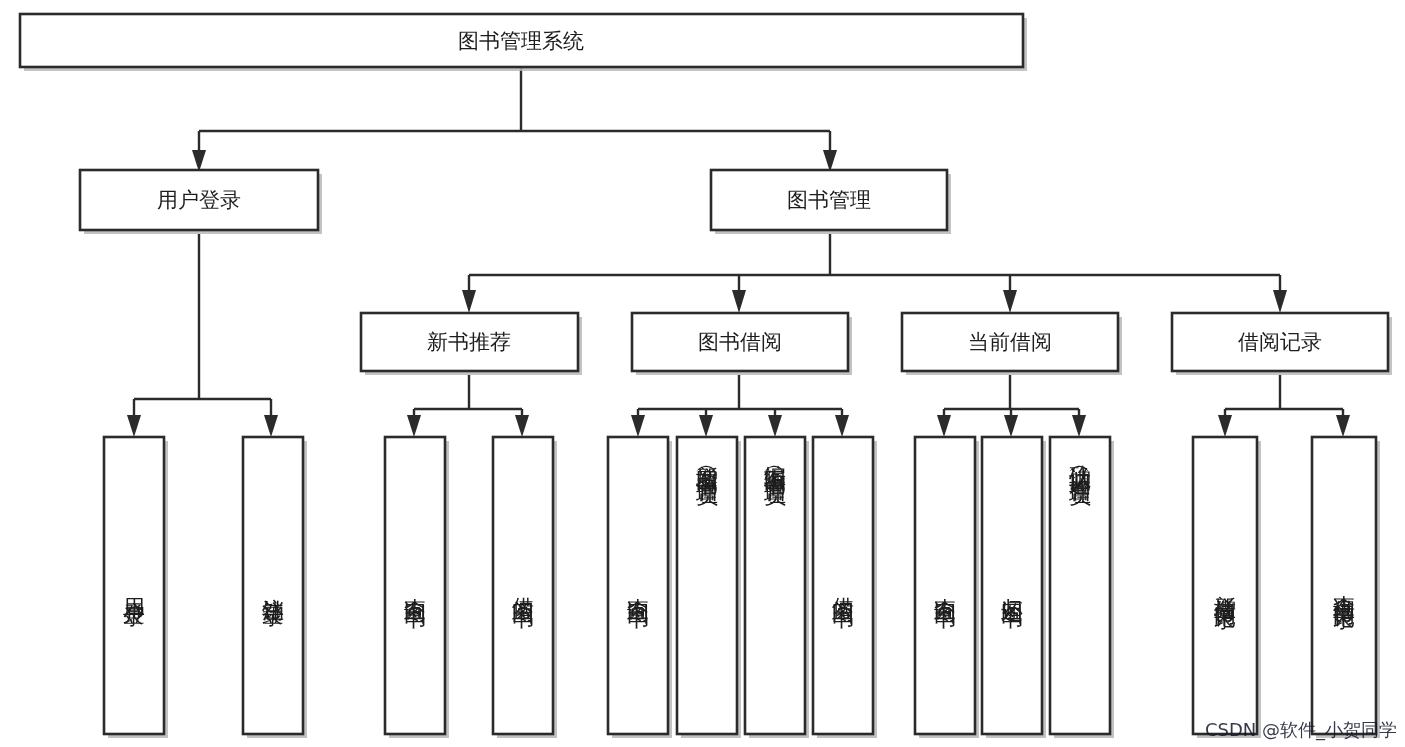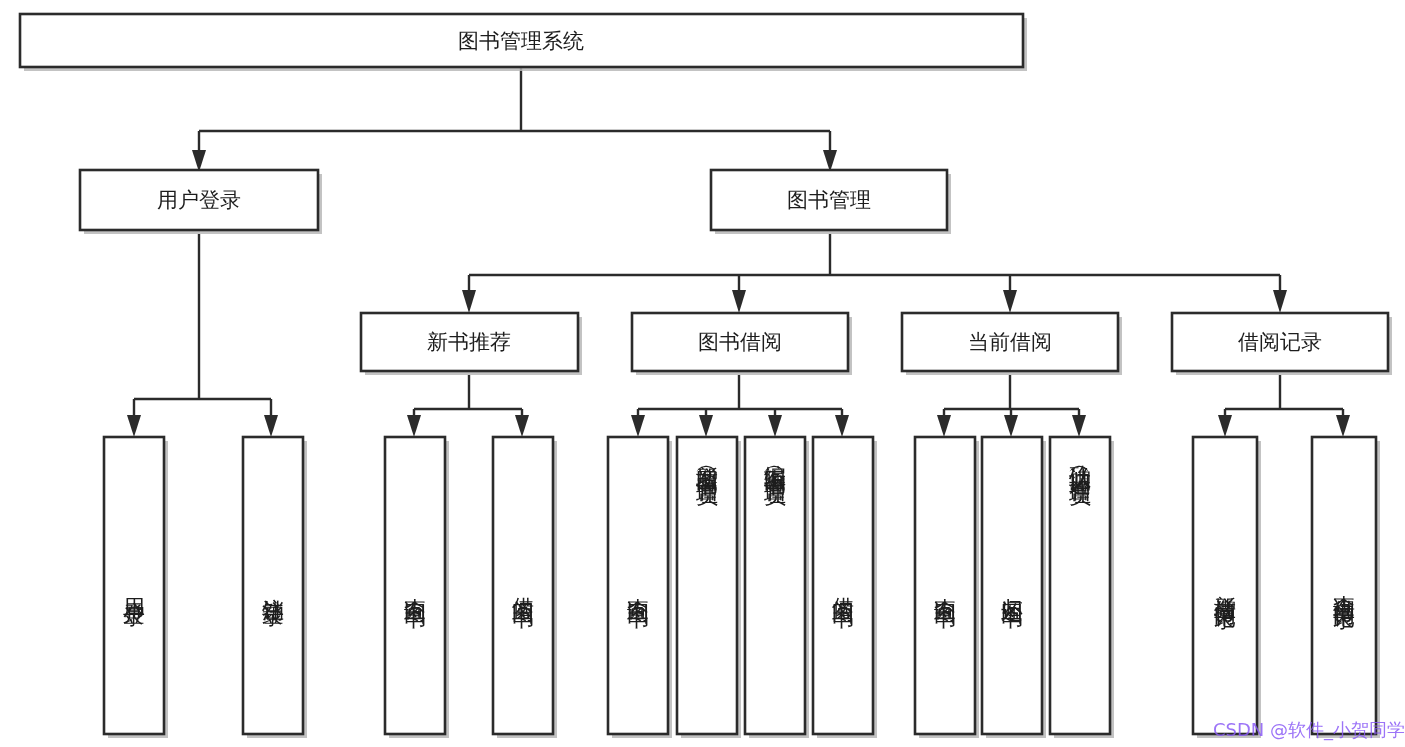--- a/index.html
+++ b/index.html
@@ -46,25 +46,25 @@
   }
   .node-label {
     fill: #1d1d1d;
     font-family: "DejaVu Sans", "Liberation Sans", sans-serif;
     font-size: 21px;
     text-anchor: middle;
     dominant-baseline: middle;
   }
   .watermark {
     position: absolute;
-    right: 0;
+    right: 8px;
     bottom: 5px;
     font-family: "DejaVu Sans", "Liberation Sans", sans-serif;
     font-size: 18px;
-    color: #8b5cf6;
+    color: #0f172a;
     opacity: 0.85;
     white-space: nowrap;
     user-select: none;
   }
 </style>
 </head>
 <body>
 
 <div id="diagram-root">
 

